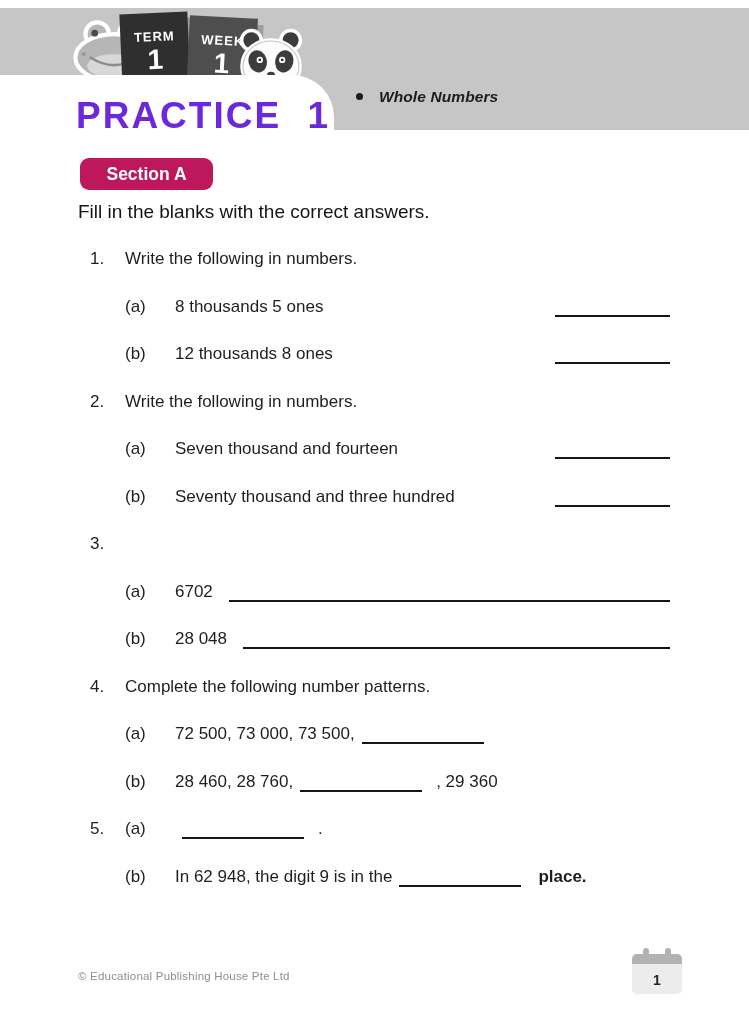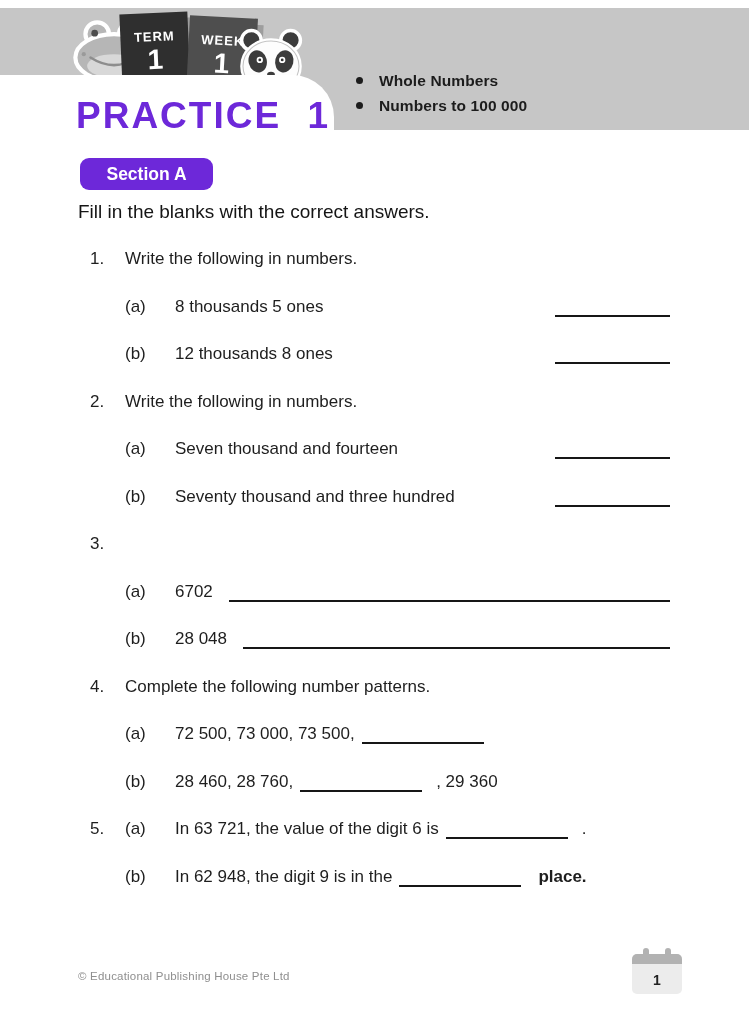--- a/index.html
+++ b/index.html
@@ -21,21 +21,21 @@
   .title-panel {
     position:absolute; top:75px; left:0; width:334px; height:60px;
     background:#ffffff; border-top-right-radius:42px;
   }
   .practice-title {
     position:absolute; left:76px; top:20px;
     font-size:37px; font-weight:900; letter-spacing:2px; word-spacing:14px;
     color:#6d28d9; white-space:nowrap;
   }
   .topics {
-    position:absolute; left:356px; top:60px; list-style:none;
+    position:absolute; left:356px; top:76px; list-style:none;font-style:italic;
   }
   .topics li { display:flex; align-items:center; height:25px; }
   .topic-bullet {
     width:7px; height:7px; border-radius:50%; background:#1c1c1c;
     margin-right:16px; flex:none;
   }
   .topic-text { font-size:15.5px; font-weight:700; letter-spacing:0.1px; color:#1c1c1c; }
 
   
   .mascot { position:absolute; }
@@ -48,21 +48,21 @@
     box-shadow:6px 6px 0 #9d9d9d;
   }
   .badge-term { left:121px; top:13px; background:#2f2f2f; transform:rotate(-2.5deg); }
   .badge-week { left:188px; top:17px; background:#4e4e4e; transform:rotate(3deg); }
   .badge-label { font-size:13px; font-weight:700; letter-spacing:1px; margin-bottom:2px; }
   .badge-value { font-size:28px; font-weight:700; line-height:1; }
 
   
   .section-badge {
     position:absolute; left:80px; top:158px; width:133px; height:32px;
-    background:#6d28d9; border-radius:9px;
+    background:#be185d; border-radius:9px;
     display:flex; align-items:center; justify-content:center;
   }
   .section-badge span { color:#fff; font-size:17.5px; font-weight:700; }
   .instruction {
     position:absolute; left:78px; top:201px;
     font-size:19px; font-weight:400; color:#151515;
   }
 
   
   .questions {
@@ -107,24 +107,20 @@
 </head>
 <body>
 
 <div class="page">
 
   <div class="band">
     <ul class="topics">
       <li>
         <span class="topic-bullet"></span>
         <span class="topic-text">Whole Numbers</span>
-      </li>
-      <li>
-        <span class="topic-bullet"></span>
-        <span class="topic-text">Numbers to 100 000</span>
       </li>
     </ul>
   </div>
 
   <svg class="mascot frog" viewBox="0 0 100 78">
     <circle cx="30" cy="20" r="14" fill="#b6b6b6" stroke="#ffffff" stroke-width="5"></circle>
     <circle cx="70" cy="20" r="14" fill="#b6b6b6" stroke="#ffffff" stroke-width="5"></circle>
     <ellipse cx="50" cy="48" rx="46" ry="28" fill="#b6b6b6" stroke="#ffffff" stroke-width="5"></ellipse>
     <ellipse cx="50" cy="58" rx="32" ry="14" fill="#d8d8d8"></ellipse>
     <circle cx="27" cy="19" r="4" fill="#4c4c4c"></circle>
@@ -234,21 +230,20 @@
       <span class="qnum"></span>
       <span class="plabel">(b)</span>
       <span>28 460, 28 760,</span>
       <span class="blank blank-inline"></span>
       <span class="post">, 29 360</span>
     </div>
 
     <div class="row">
       <span class="qnum">5.</span>
       <span class="plabel">(a)</span>
-      <span>In 63 721, the value of the digit 6 is</span>
       <span class="blank blank-inline"></span>
       <span class="post">.</span>
     </div>
     <div class="row">
       <span class="qnum"></span>
       <span class="plabel">(b)</span>
       <span>In 62 948, the digit 9 is in the</span>
       <span class="blank blank-inline"></span>
       <span class="post post-word">place.</span>
     </div>

